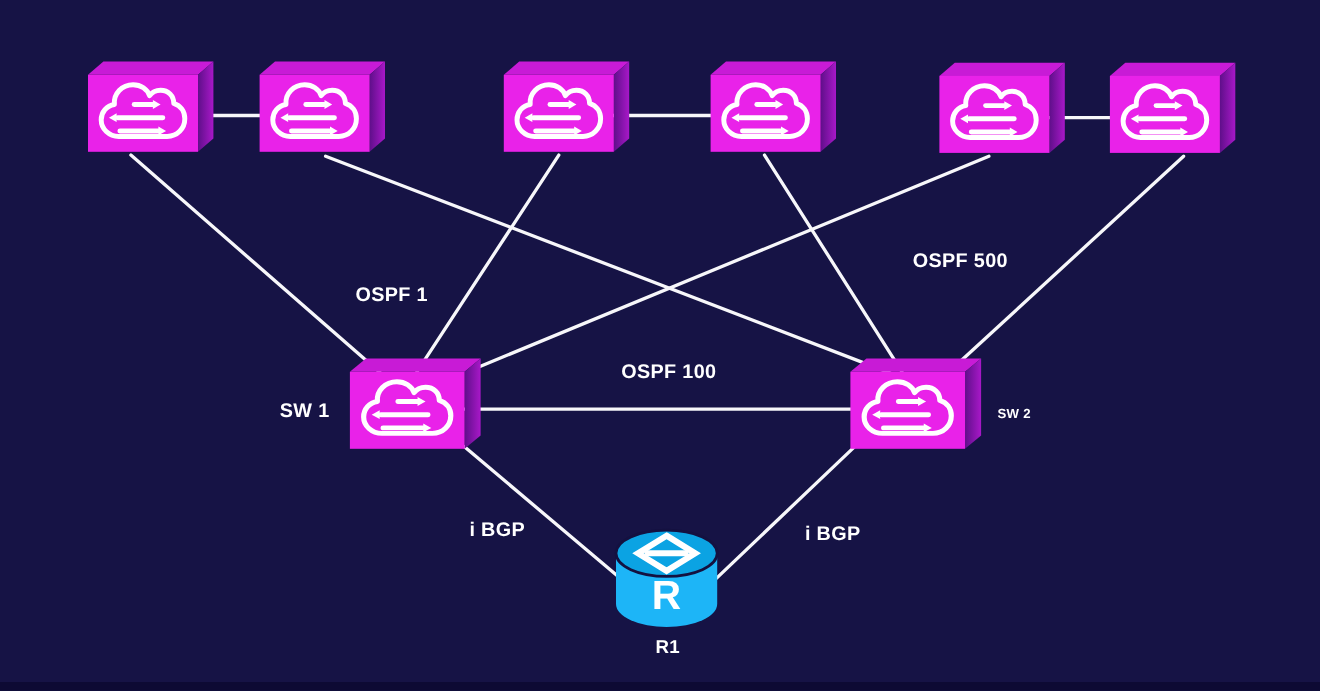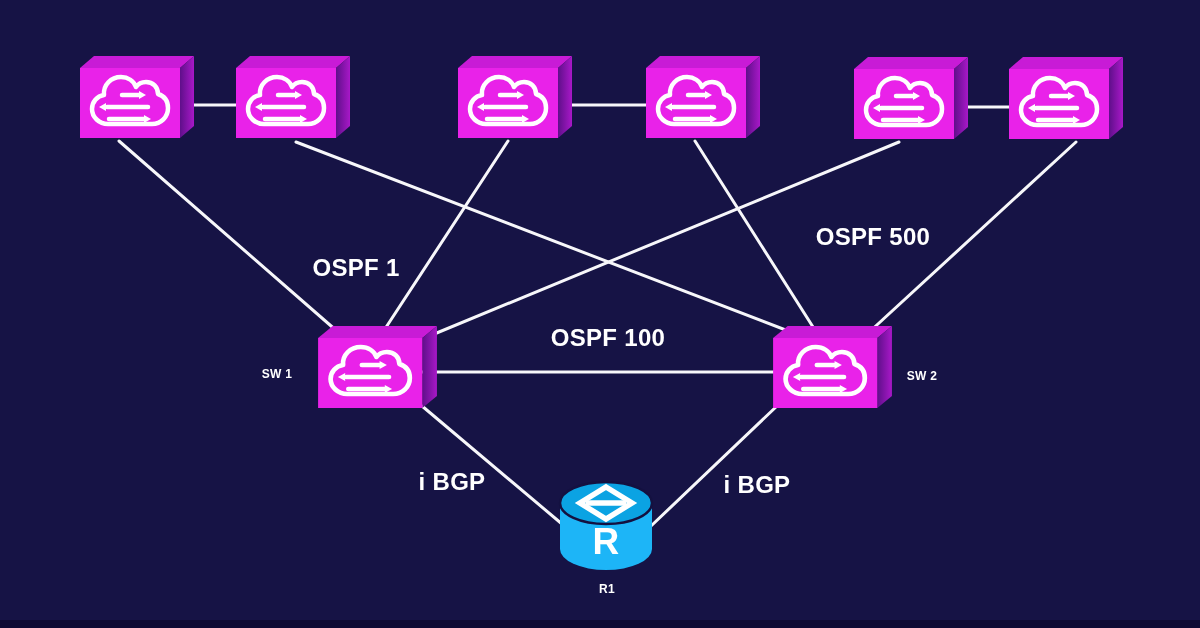--- a/index.html
+++ b/index.html
@@ -34,32 +34,32 @@
   #cloud-5 { left: 852px;  top: 55px; width: 118px; height: 86px; }
   #cloud-6 { left: 1007px; top: 55px; width: 118px; height: 86px; }
   #sw-1 { left: 316px; top: 324px; width: 123px; height: 86px; }
   #sw-2 { left: 771px; top: 324px; width: 123px; height: 86px; }
   #router-node { left: 557px; top: 479px; width: 98px; height: 94px; }
   .lbl {
     position: absolute; z-index: 3;
     transform: translate(-50%, -50%);
     color: var(--text, #fff);
     font-weight: bold;
-    font-size: 24px;
+    font-size: 18px;
     white-space: nowrap;
     letter-spacing: 0.3px;
   }
   #lbl-ospf1      { left: 356px; top: 268px; }
   #lbl-ospf100    { left: 608px; top: 338px; }
   #lbl-ospf500    { left: 873px; top: 237px; }
   #lbl-ibgp-left  { left: 452px; top: 482px; }
   #lbl-ibgp-right { left: 757px; top: 485px; }
-  #lbl-sw1 { left: 277px; top: 374px; font-size: 12px; }
+  #lbl-sw1 { left: 277px; top: 374px; font-size: 18px; }
   #lbl-sw2 { left: 922px; top: 376px; font-size: 12px; }
-  #lbl-r1  { left: 607px; top: 589px; font-size: 12px; }
+  #lbl-r1  { left: 607px; top: 589px; font-size: 17px; }
   #router-letter {
     left: 606px; top: 542px;
     font-size: 37px;
     z-index: 3;
   }
 </style>
 </head>
 <body>
 
 <svg width="0" height="0" style="position:absolute" aria-hidden="true">

